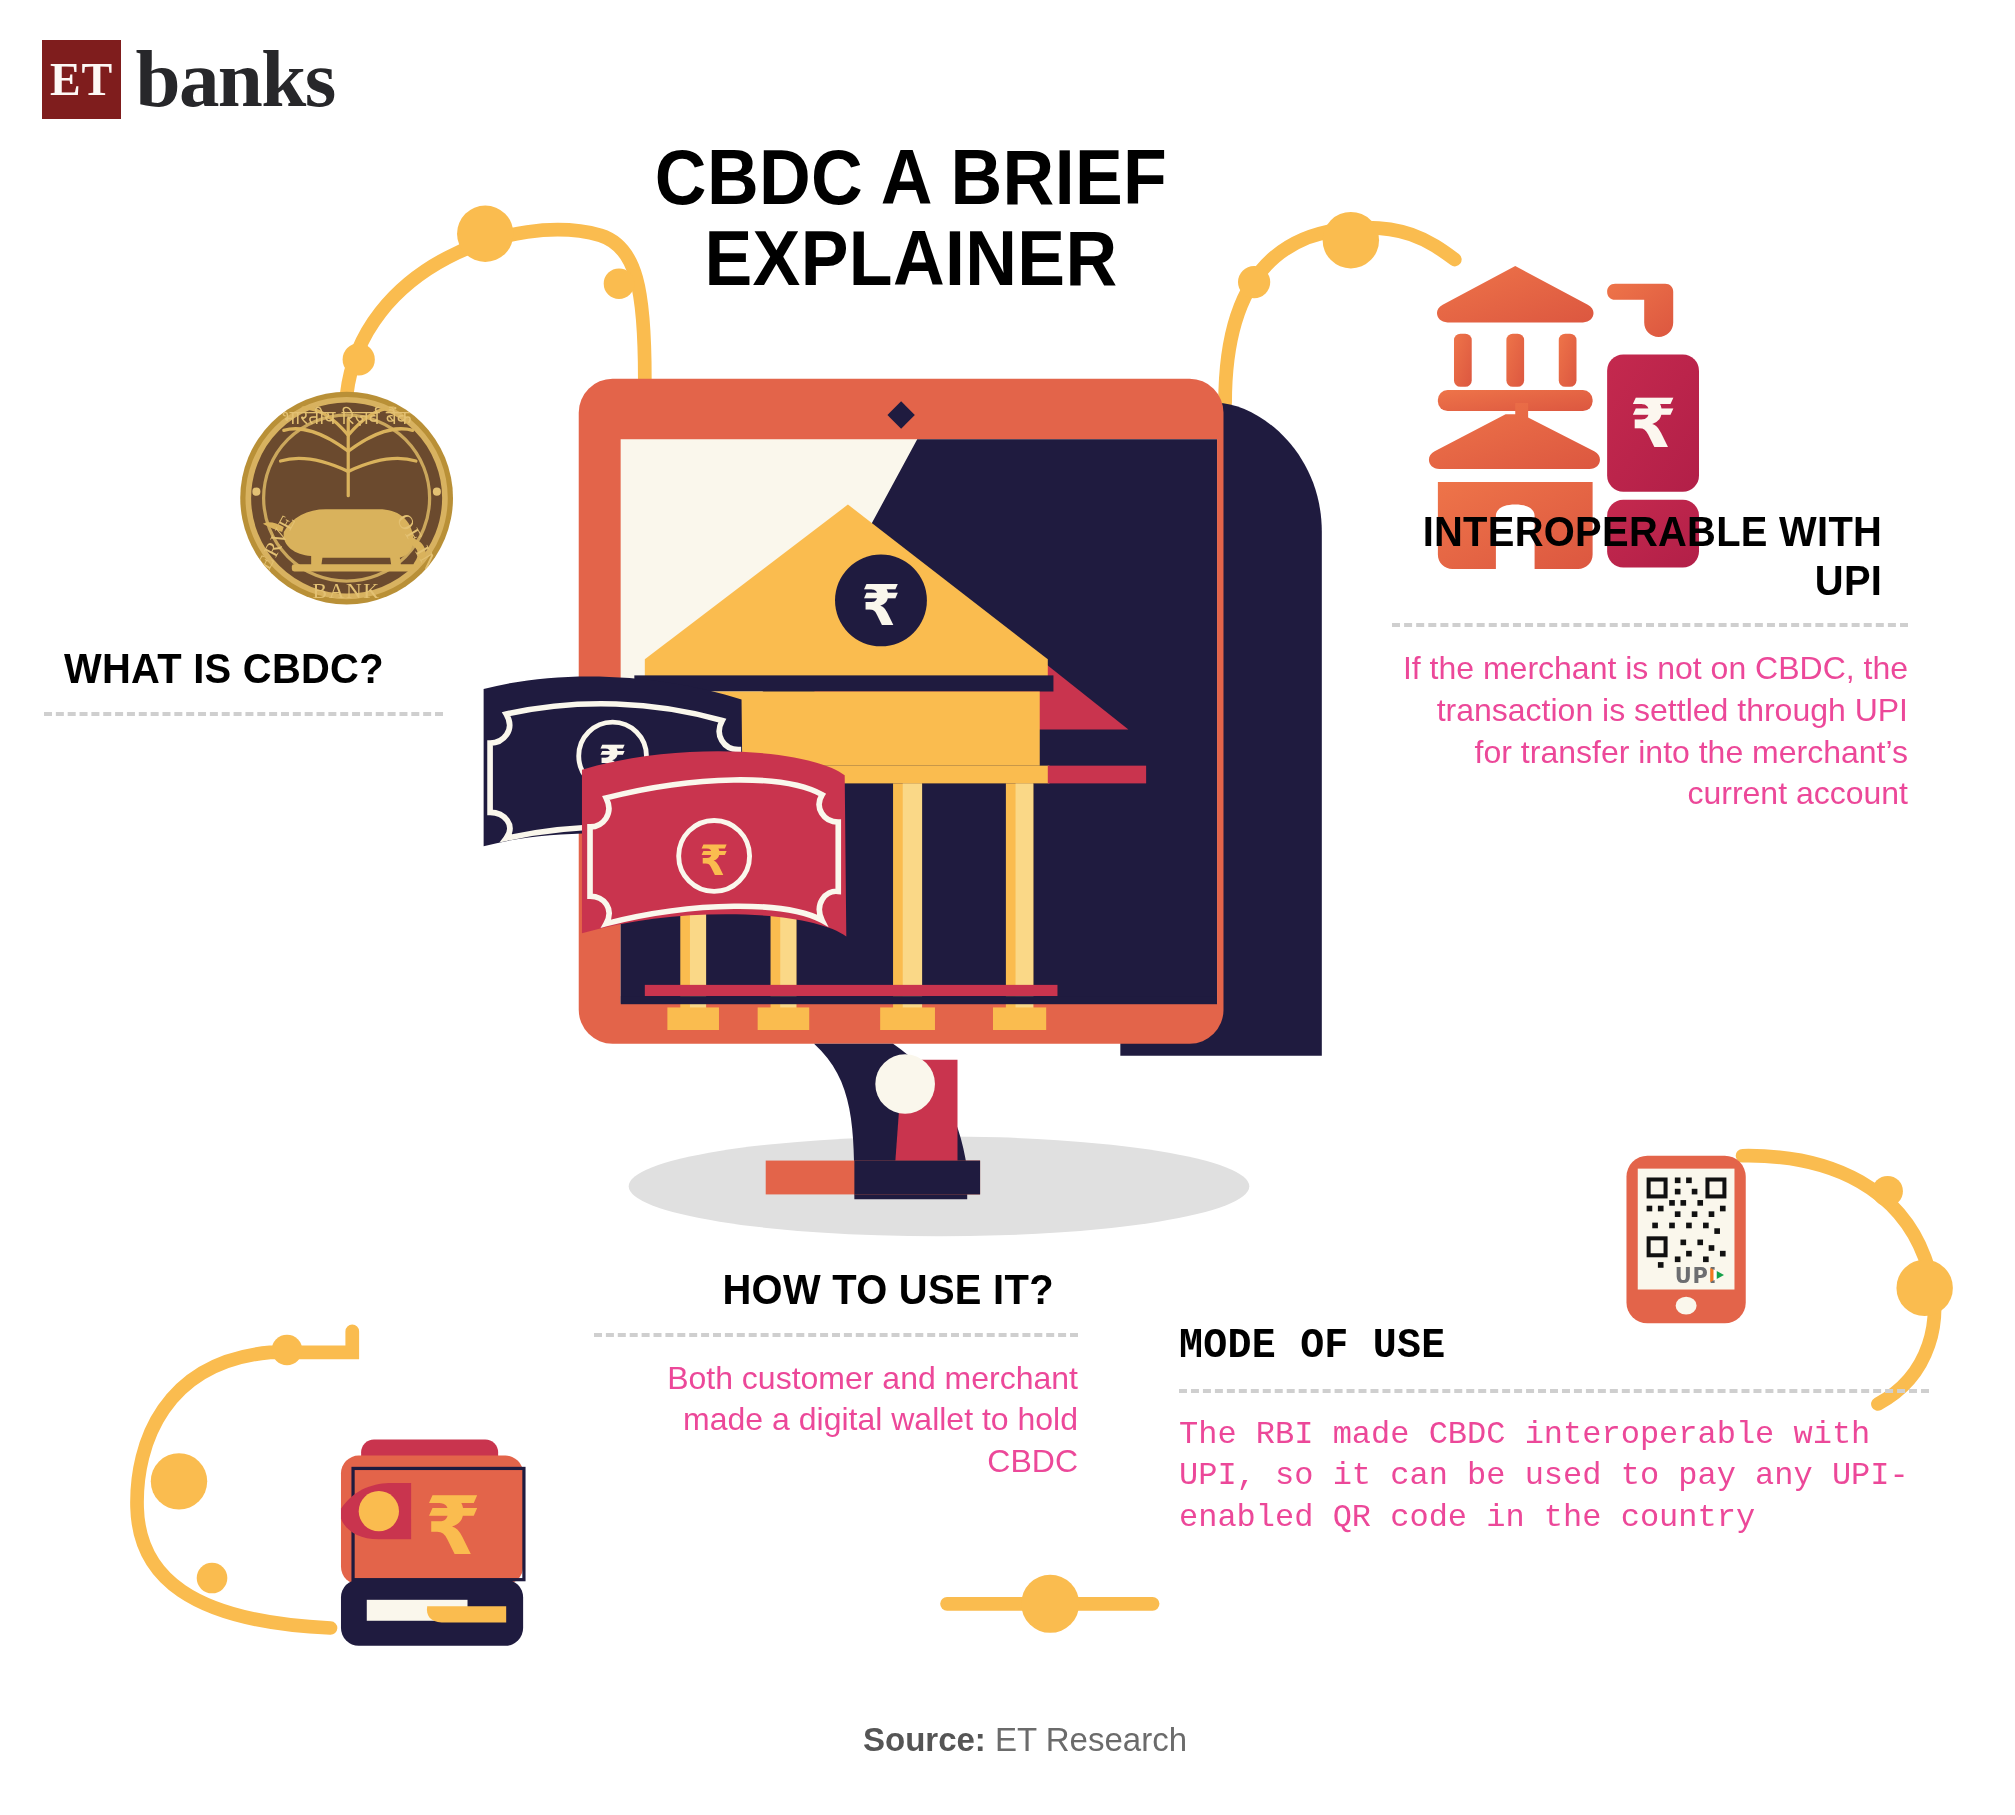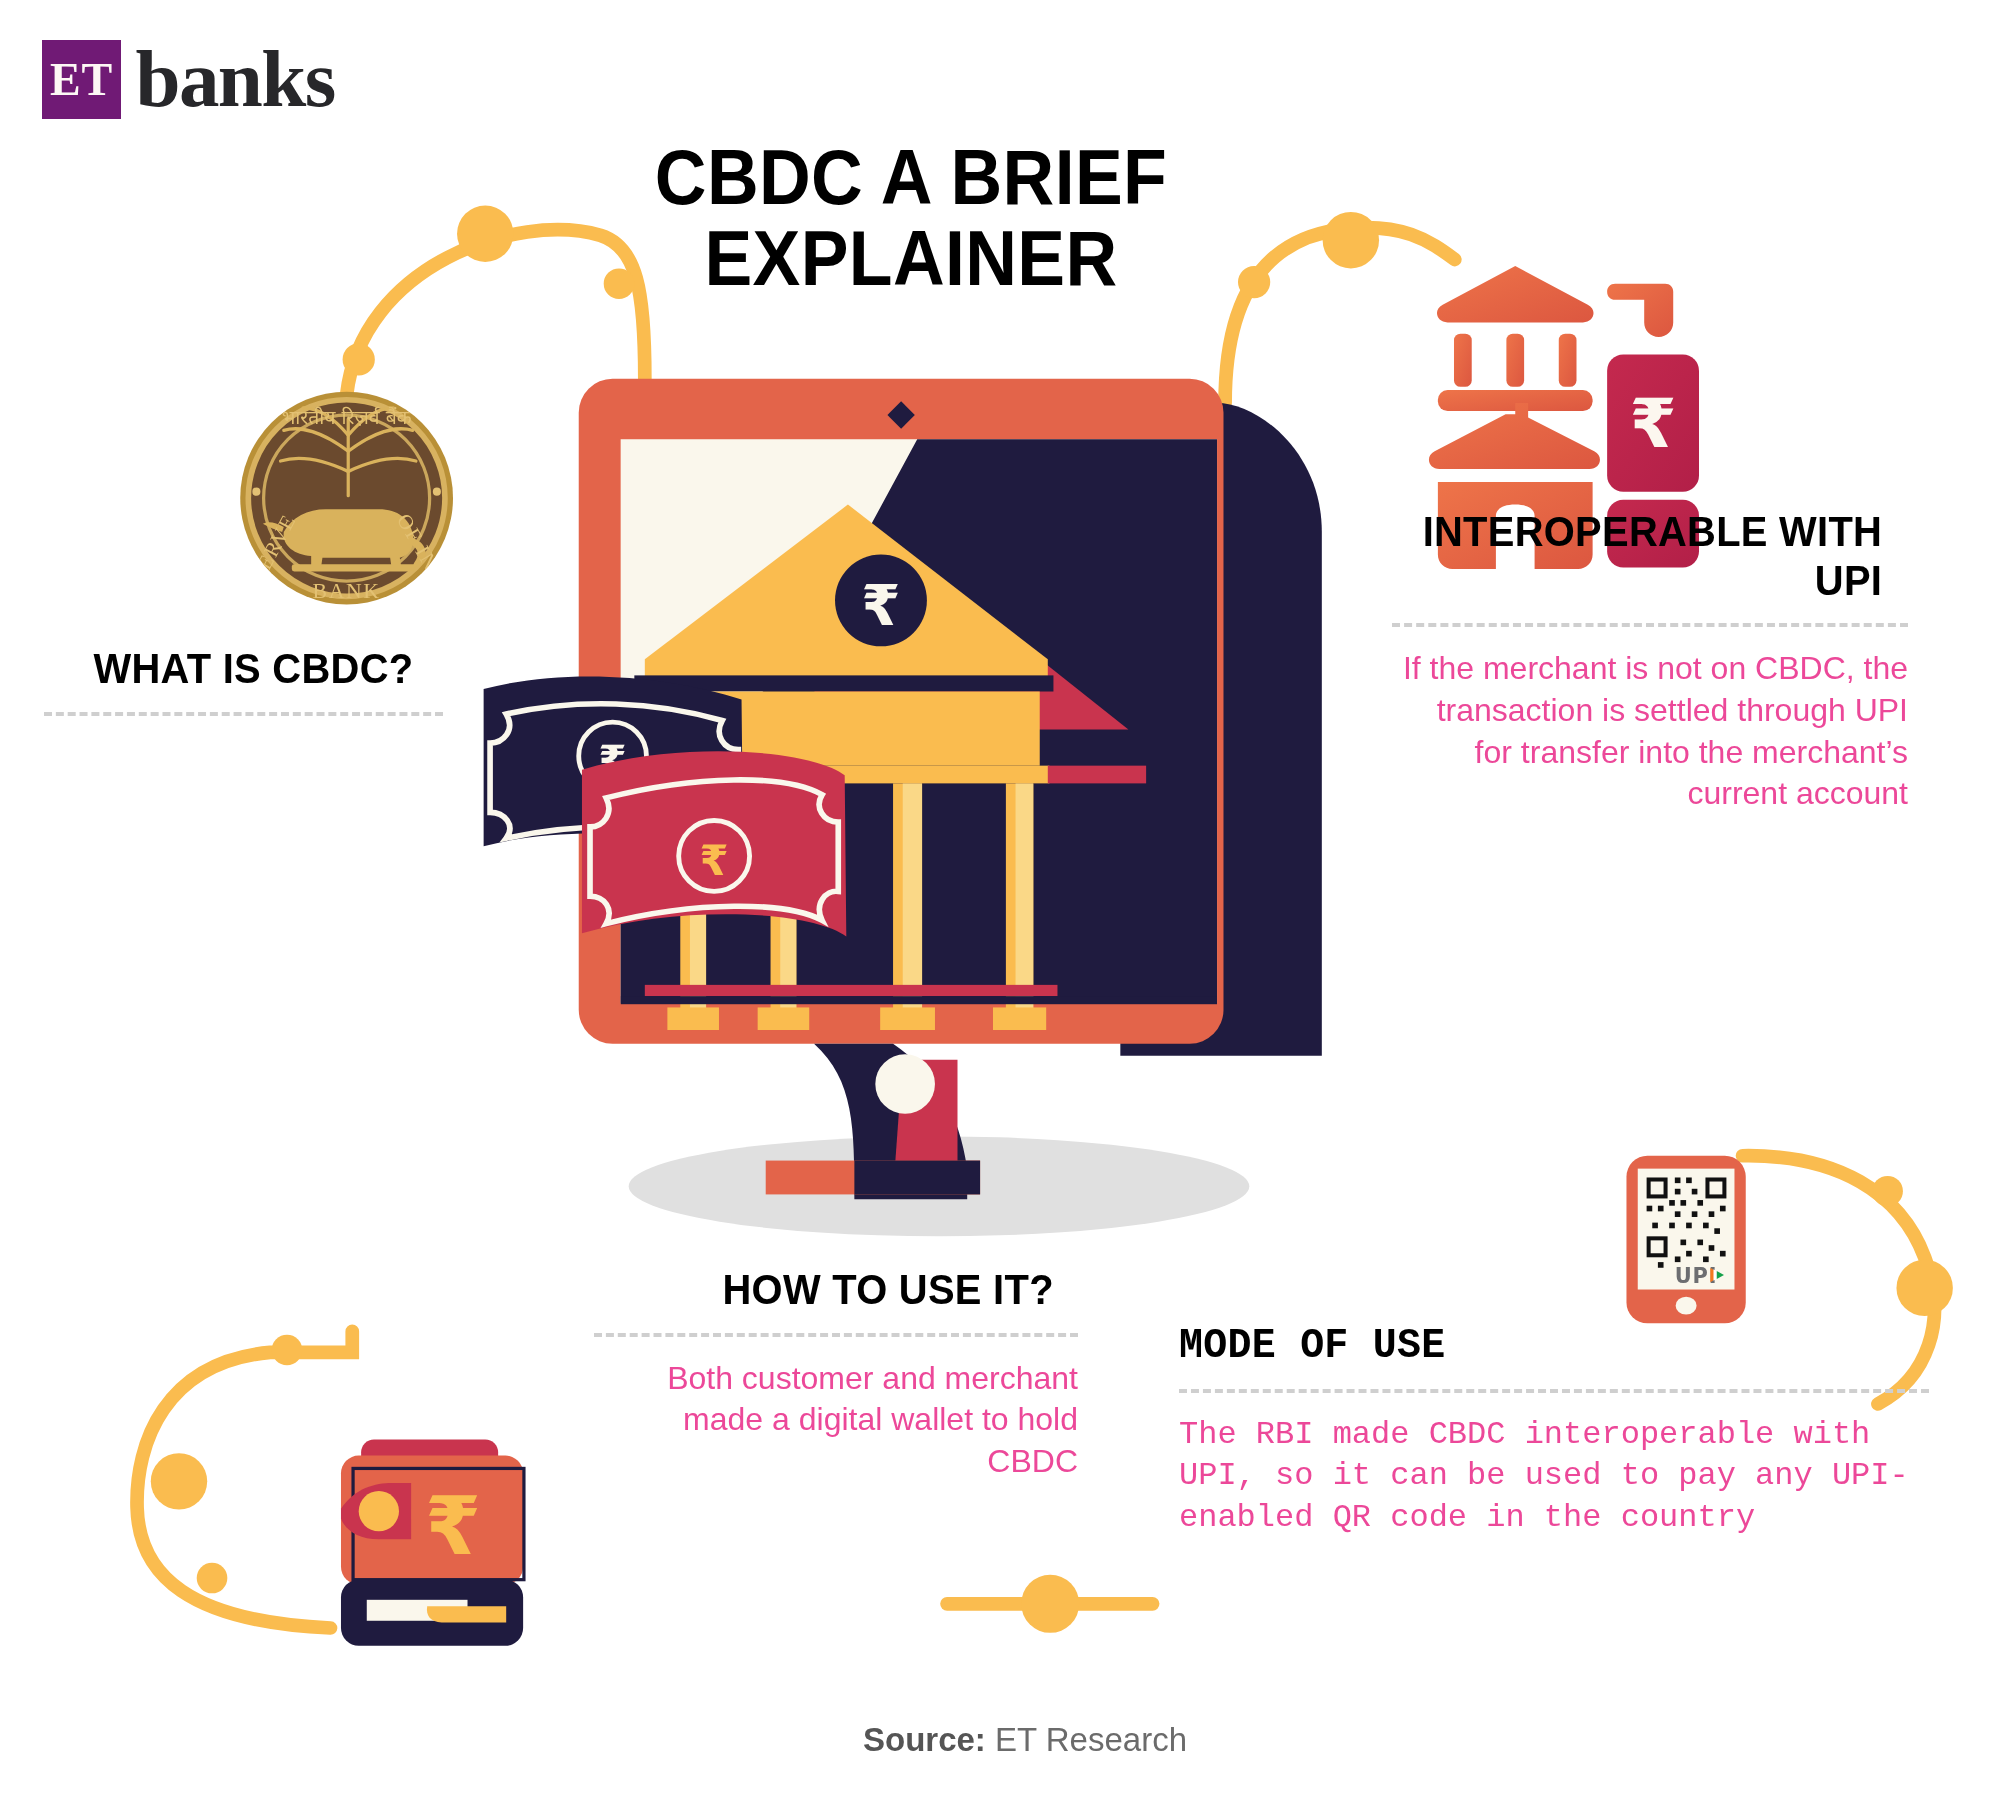--- a/index.html
+++ b/index.html
@@ -8,21 +8,21 @@
     width: 2015px; height: 1815px;
     position: relative;
     font-family: "Liberation Sans", sans-serif;
     color: #121212;
     overflow: hidden;
   }
 
   
   #logo { position: absolute; left: 42px; top: 39px; display: flex; align-items: center; }
   #logo .et-mark {
-    width: 79px; height: 79px; background: #701a75;
+    width: 79px; height: 79px; background: #7f1d1d;
     display: flex; align-items: center; justify-content: center;
   }
   #logo .et-mark span {
     font-family: "Liberation Serif", serif; font-weight: bold;
     color: #fdf8f5; font-size: 46px; letter-spacing: 0.8px; line-height: 1;
   }
   #logo .tech {
     font-family: "Liberation Serif", serif; font-weight: bold;
     font-size: 81px; color: #27272a; line-height: 1; margin-left: 14.5px;
     letter-spacing: -1.6px;
@@ -45,21 +45,21 @@
     transform: scaleX(0.95); transform-origin: left top;
   }
   .block.ralign h2 { transform-origin: right top; }
   .divider {
     height: 0; border-top: 4px dashed #cfcfcf; margin: 18px 0 21px 0;
   }
   .block p {
     font-size: 32px; line-height: 1.30; color: #ec4899; font-weight: 400;
   }
 
-  #blk-what { left: 44px; top: 645px; width: 399px; text-align: center; }
+  #blk-what { left: 44px; top: 645px; width: 399px; text-align: left; }
   #blk-interop { left: 1380px; top: 508px; width: 516px; text-align: right; margin-left: 12px; }
   #blk-how { left: 594px; top: 1266px; width: 484px; text-align: right; }
   #blk-mode { left: 1179px; top: 1322px; width: 750px; text-align: left; font-family: Liberation Mono, monospace; }
 
   
   #source {
     position: absolute; left: 0; top: 1721px; width: 2015px;
     text-align: center; font-size: 33px; color: #6b6b6b; padding-left: 35px;
   }
   #source b { color: #555; font-weight: 900; }

